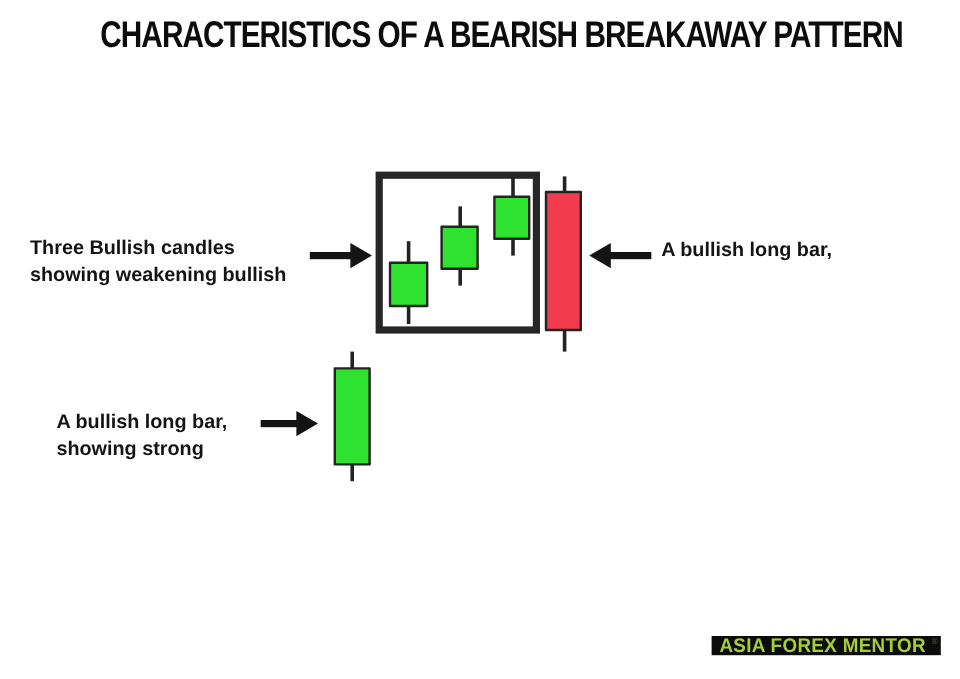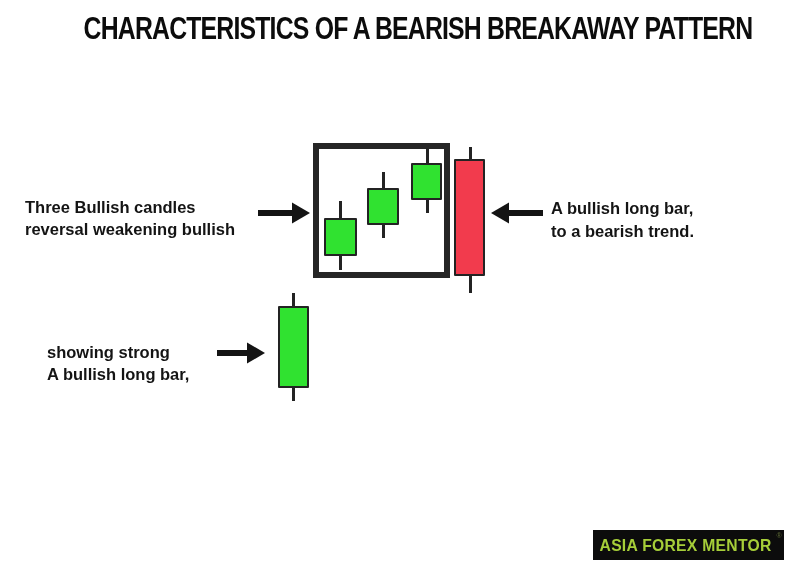--- a/index.html
+++ b/index.html
@@ -27,21 +27,21 @@
     position:absolute; text-align:left; font-weight:700; color:#141414;
     font-size:16.5px; line-height:22px;margin-top:20px;
   }
   .note-left   { left:25px;  top:176px; width:235px; }
   .note-right  { left:551px; top:177px; width:226px; line-height:23px; }
   .note-bottom { left:47px;  top:322px; width:196px; line-height:21.5px; }
 
   .arrow { position:absolute; }
 
   .logo {
-    position:absolute; left:593px; top:530px; width:191px; height:30px;
+    position:absolute; left:593px; top:530px; width:191px; height:16px;
     background:#0c0c0c; display:flex; align-items:center; justify-content:center;
   }
   .logo-text {
     color:#a6ce39; font-weight:700; font-size:16.5px; letter-spacing:0.3px;
     transform:scaleX(0.95); white-space:nowrap;
   }
   .logo-reg { color:#5d6a36; font-size:7px; align-self:flex-start; margin-top:2px; }
 </style>
 </head>
 <body>
@@ -59,39 +59,38 @@
       <div class="wick" style="left: 382px; top: 172px; height: 66px; background: rgb(35, 35, 35);"></div>
       <div class="cbody" style="left: 367px; top: 188px; width: 32px; height: 37px; background: rgb(48, 226, 48); border-color: rgb(35, 35, 35);"></div>
       <div class="wick" style="left: 426px; top: 148px; height: 65px; background: rgb(35, 35, 35);"></div>
       <div class="cbody" style="left: 411px; top: 163px; width: 31px; height: 37px; background: rgb(48, 226, 48); border-color: rgb(35, 35, 35);"></div>
       <div class="wick" style="left: 469px; top: 147px; height: 146px; background: rgb(35, 35, 35);"></div>
       <div class="cbody" style="left: 454px; top: 159px; width: 31px; height: 117px; background: rgb(242, 59, 77); border-color: rgb(35, 35, 35);"></div>
     </div>
 
   <div class="note note-left">
     <div>Three Bullish candles</div>
-    <div>reversal weakening bullish</div>
+    <div>showing weakening bullish</div>
   </div>
   <svg class="arrow" style="left:258px; top:202px;" width="52" height="22" viewBox="0 0 52 22">
     <rect x="0" y="8" width="38" height="6" fill="#141414"></rect>
     <polygon points="34,0.5 52,11 34,21.5" fill="#141414"></polygon>
   </svg>
 
   <div class="note note-right">
     <div>A bullish long bar,</div>
-    <div>to a bearish trend.</div>
   </div>
   <svg class="arrow" style="left:490px; top:202px;" width="53" height="22" viewBox="0 0 53 22">
     <polygon points="19,0.5 1,11 19,21.5" fill="#141414"></polygon>
     <rect x="15" y="8" width="38" height="6" fill="#141414"></rect>
   </svg>
 
   <div class="note note-bottom">
+    <div>A bullish long bar,</div>
     <div>showing strong</div>
-    <div>A bullish long bar,</div>
   </div>
   <svg class="arrow" style="left:217px; top:342px;" width="48" height="22" viewBox="0 0 48 22">
     <rect x="0" y="8" width="34" height="6" fill="#141414"></rect>
     <polygon points="30,0.5 48,11 30,21.5" fill="#141414"></polygon>
   </svg>
 
   <div class="logo" style="background: rgb(12, 12, 12);">
     <span class="logo-text" style="color: rgb(166, 206, 57);">ASIA FOREX MENTOR</span>
       <span class="logo-reg">®</span>
   </div>

